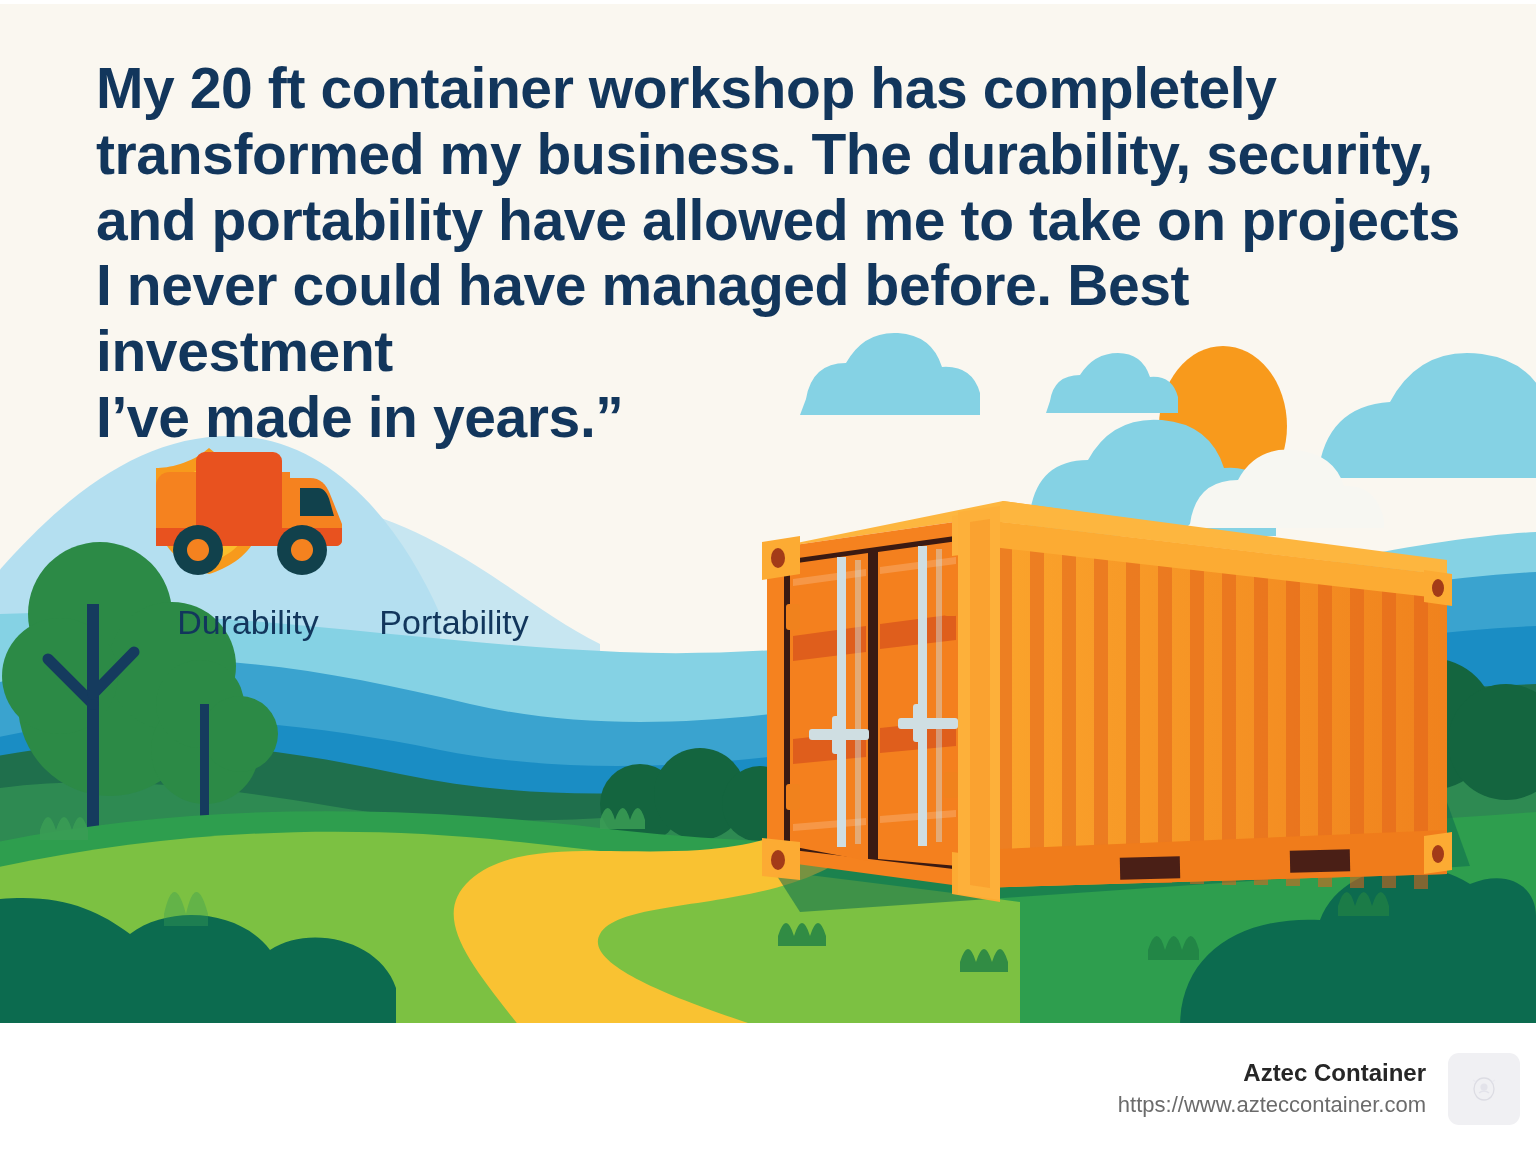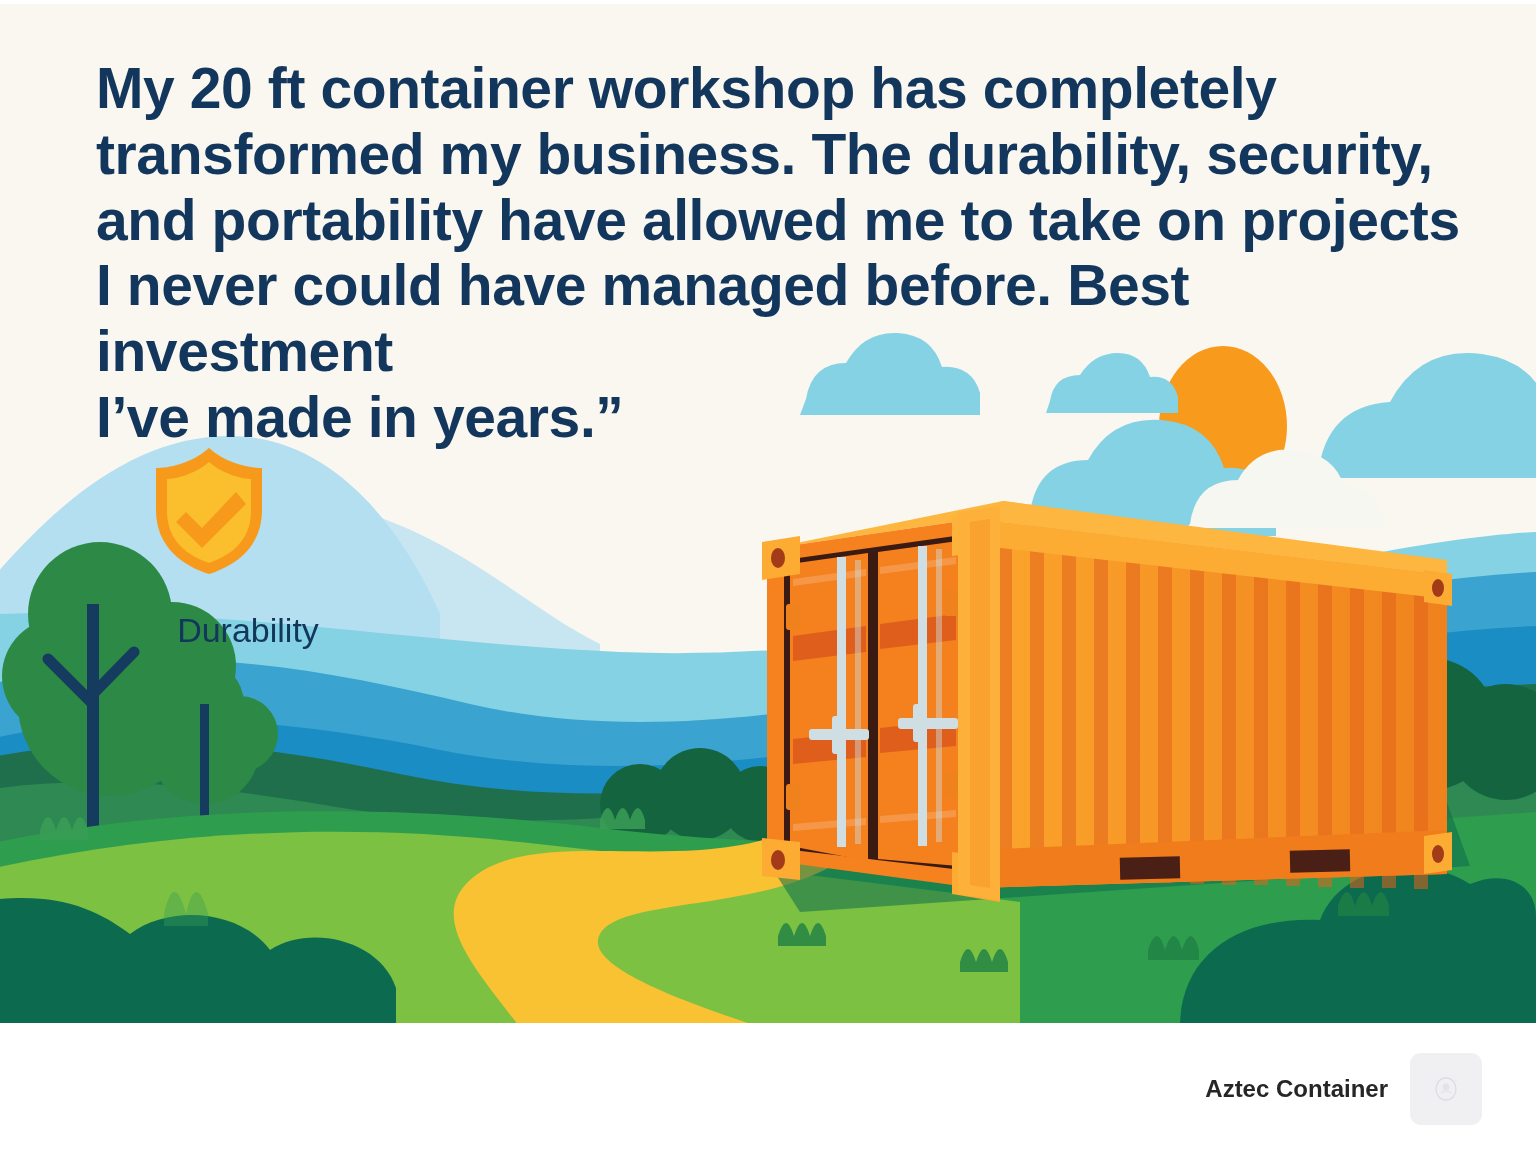--- a/index.html
+++ b/index.html
@@ -39,31 +39,31 @@
     position:absolute;left:150px;top:440px;
     display:flex;align-items:flex-end;gap:10px;
     z-index:30;
   }
   .feature{
     display:flex;flex-direction:column;align-items:center;
     width:196px;
   }
   .feature .ficon{height:145px;display:flex;align-items:center;justify-content:center;}
   .feature .flabel{
-    margin-top:24px;
+    margin-top:16px;
     font-size:34px;font-weight:400;color:#12365c;
     line-height:1;white-space:nowrap;
   }
 
   
   #footer{
     position:absolute;left:0;top:1023px;width:1536px;height:131px;
     background:#ffffff;
     display:flex;align-items:center;justify-content:flex-end;
-    padding-right:54px;box-sizing:border-box;
+    padding-right:16px;box-sizing:border-box;
   }
   #footer-text{text-align:right;margin-right:22px;}
   #brand-name{
     font-size:24px;font-weight:700;color:#262626;line-height:1.25;
   }
   #brand-url{
     font-size:22px;font-weight:400;color:#6b6b6b;line-height:1.3;margin-top:3px;
   }
   #brand-logo{
     width:72px;height:72px;border-radius:11px;background:#f0f0f3;
@@ -295,27 +295,44 @@
           <svg width="118" height="132" viewBox="0 0 118 132">
             <path d="M59 4 C 41 20, 18 24, 6 24 L 6 66 C 6 104, 34 122, 59 130 C 84 122, 112 104, 112 66 L 112 24 C 100 24, 77 20, 59 4 Z" fill="#f79a1c"></path>
             <path d="M59 18 C 44 31, 24 35, 17 35 L 17 67 C 17 98, 39 112, 59 119 C 79 112, 101 98, 101 67 L 101 35 C 94 35, 74 31, 59 18 Z" fill="#fbbe2c"></path>
             <path d="M36 68 L 52 84 L 86 48 L 96 60 L 52 104 L 26 78 Z" fill="#f79a1c"></path>
           </svg>
         </div>
         <div class="flabel">Durability</div>
       </div>
 
 
+      <div class="feature">
+        <div class="ficon">
+          <svg width="198" height="134" viewBox="0 0 198 134">
+            <path d="M6 42 C 6 34, 12 28, 20 28 L 140 28 L 140 102 L 6 102 Z" fill="#f5821f"></path>
+            <path d="M140 34 L 160 34 C 170 34, 176 40, 180 50 L 192 80 L 192 96 C 192 100, 189 102, 185 102 L 140 102 Z" fill="#f5821f"></path>
+            <rect x="46" y="8" width="86" height="86" rx="9" fill="#e8521f"></rect>
+            <path d="M6 84 L 192 84 L 192 96 C 192 100, 189 102, 185 102 L 6 102 Z" fill="#e8521f"></path>
+            <path d="M150 44 L 168 44 C 174 44, 178 50, 180 58 L 184 72 L 150 72 Z" fill="#11414c"></path>
+            <circle cx="48" cy="106" r="25" fill="#11414c"></circle>
+              <circle cx="48" cy="106" r="11" fill="#f5821f"></circle>
+            <circle cx="152" cy="106" r="25" fill="#11414c"></circle>
+              <circle cx="152" cy="106" r="11" fill="#f5821f"></circle>
+          </svg>
+        </div>
+        <div class="flabel">Portability</div>
+      </div>
 
     </div>
   </div>
 
   <div id="footer">
     <div id="footer-text">
       <div id="brand-name">Aztec Container</div>
+      <div id="brand-url">https://www.azteccontainer.com</div>
     </div>
     <div id="brand-logo">
       <svg width="30" height="30" viewBox="0 0 30 30">
         <path d="M15 4 C 9 4, 5 9, 5 15 C 5 21, 9 26, 15 26 C 21 26, 25 21, 25 15 C 25 9, 21 4, 15 4 Z" fill="none" stroke="#dcdce3" stroke-width="1.3"></path>
         <circle cx="15" cy="13" r="3.6" fill="#e3e3ea"></circle>
         <path d="M10 19 q5 -4 10 0" stroke="#e3e3ea" stroke-width="1.6" fill="none"></path>
         <path d="M7 8 L 4 6 M23 8 L 26 6" stroke="#e9e9ef" stroke-width="1.2"></path>
       </svg>
     </div>
   </div>

